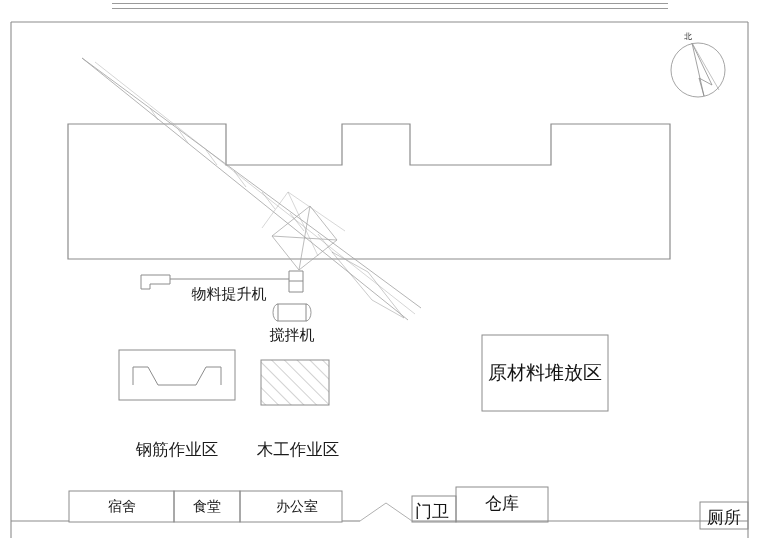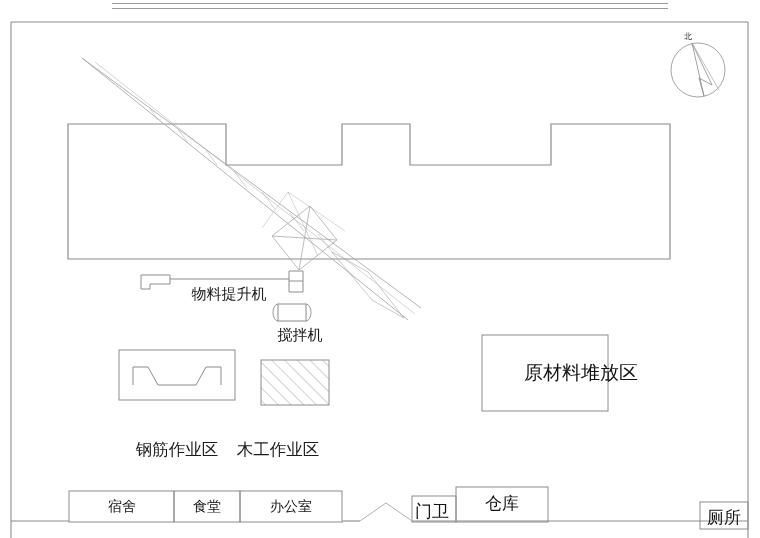--- a/index.html
+++ b/index.html
@@ -182,33 +182,33 @@
     <g>
       <path d="M 360,521 L 386,503 L 412,521" fill="none" stroke="#b0b0b0" stroke-width="1"></path>
     </g>
   </svg>
 
 
   <div class="label lbl-compass" style="left:684px; top:33px;">北</div>
 
   <div class="label lbl-facility ctr" style="left:229px; top:287px;text-align:center;">物料提升机</div>
 
-  <div class="label lbl-facility ctr" style="left:300px; top:328px;">搅拌机</div>
+  <div class="label lbl-facility ctr" style="left:292px; top:328px;">搅拌机</div>
 
   <div class="label lbl-zone ctr" style="left:177px; top:410px;">钢筋作业区</div>
 
-  <div class="label lbl-zone ctr" style="left:278px; top:410px;">木工作业区</div>
-
-  <div class="label lbl-area-big ctr" style="left:545px; top:363px;margin-left:36px;">原材料堆放区</div>
+  <div class="label lbl-zone ctr" style="left:298px; top:410px;">木工作业区</div>
+
+  <div class="label lbl-area-big ctr" style="left:545px; top:363px;">原材料堆放区</div>
 
   <div class="label lbl-room ctr" style="left:122px; top:499px;">宿舍</div>
 
   <div class="label lbl-room ctr" style="left:207px; top:499px;">食堂</div>
 
-  <div class="label lbl-room ctr" style="left:291px; top:499px;">办公室</div>
+  <div class="label lbl-room ctr" style="left:297px; top:499px;">办公室</div>
 
   <div class="label lbl-room-sm ctr" style="left:432px; top:503px;text-align:center;">门卫</div>
 
   <div class="label lbl-room-sm ctr" style="left:502px; top:495px;">仓库</div>
 
   <div class="label lbl-room-sm ctr" style="left:724px; top:509px;font-family:Liberation Serif, serif;">厕所</div>
 
 </div>
 
 </body></html>

